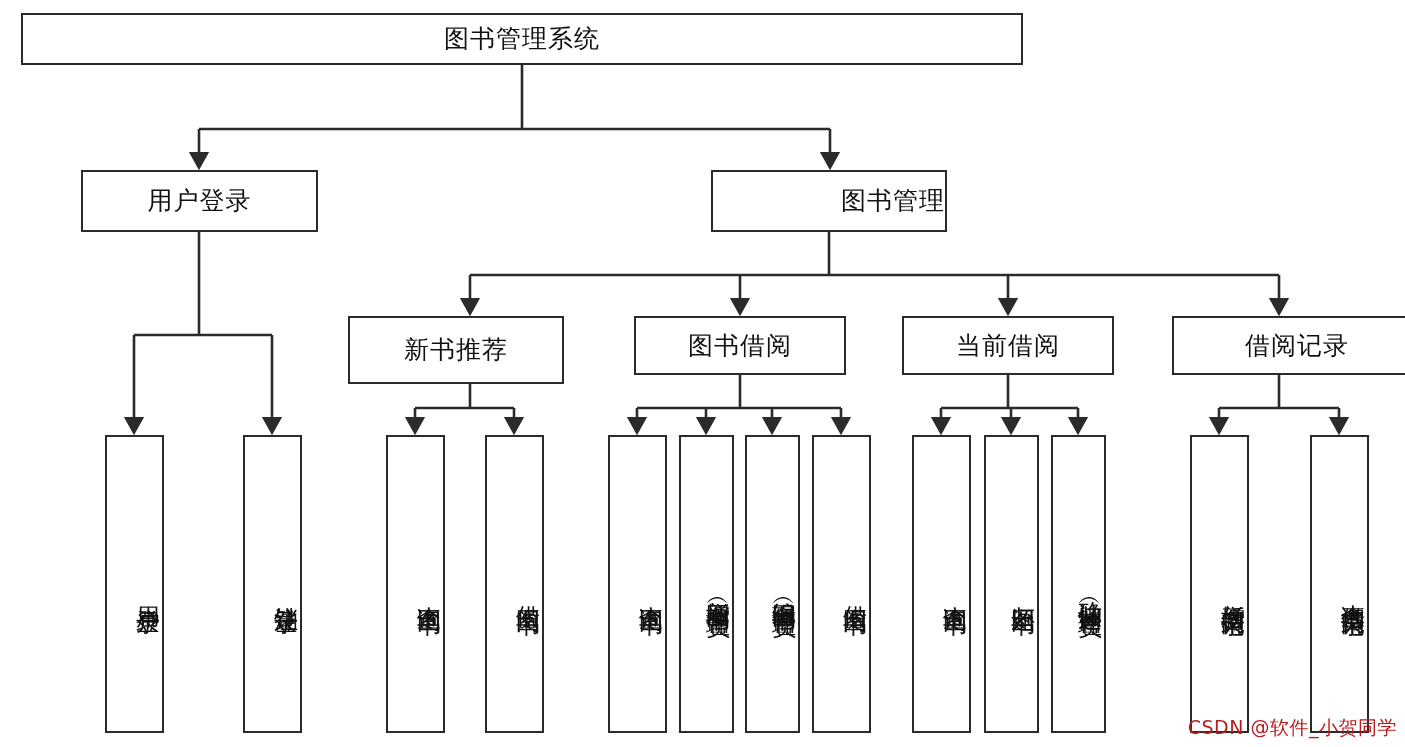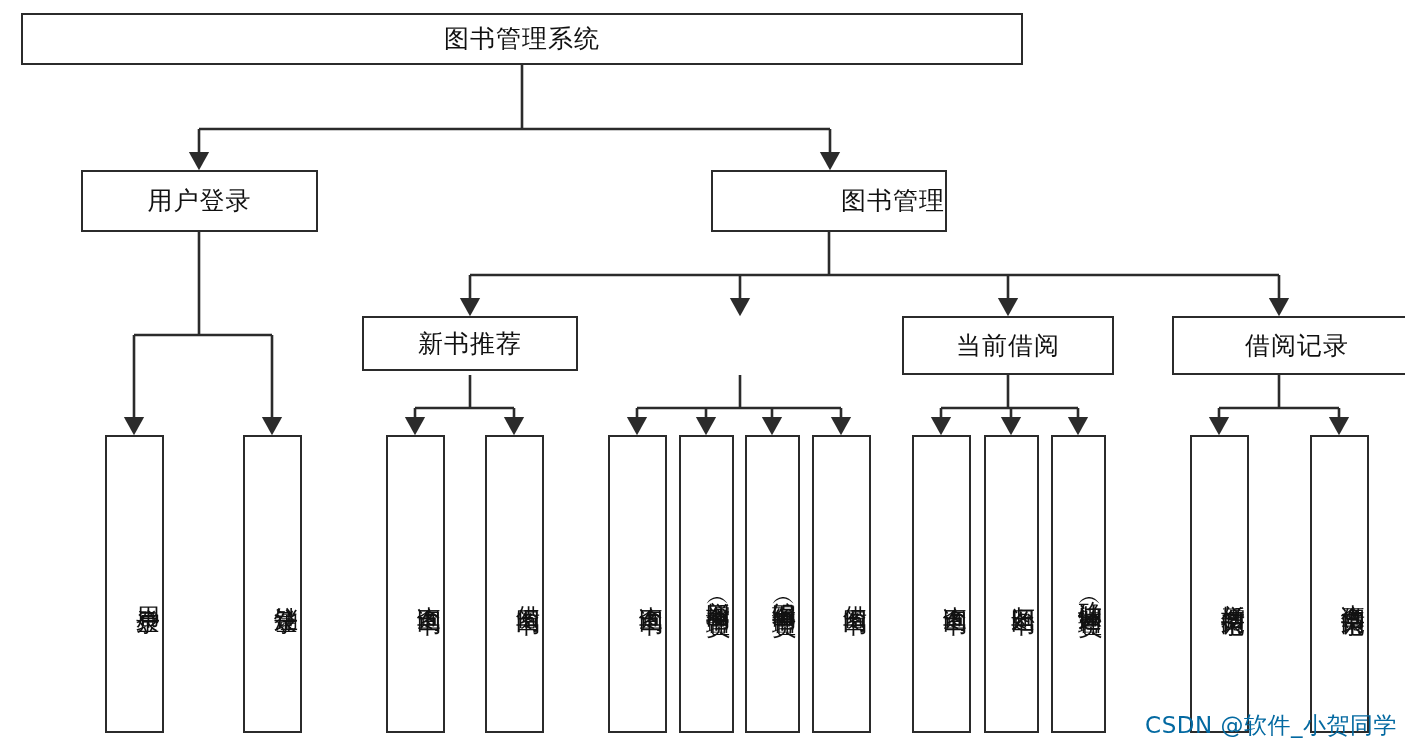--- a/index.html
+++ b/index.html
@@ -51,22 +51,22 @@
     justify-content: center;
     white-space: nowrap;
   }
   .node .label {
     display: block;
   }
   .watermark {
     position: absolute;
     right: 8px;
     bottom: 6px;
-    font-size: 23px;
-    color: #0369a1;
+    font-size: 19px;
+    color: #b91c1c;
     letter-spacing: 0.5px;
     white-space: nowrap;
     font-family: "DejaVu Sans", "Liberation Sans", sans-serif;
   }
 </style>
 </head>
 <body>
 
 <div id="canvas">
 
@@ -124,22 +124,25 @@
     <span class="label">图书管理系统</span>
   </div>
 
   <div class="node horiz" style="left:81px; top:170px; width:237px; height:62px;">
     <span class="label">用户登录</span>
   </div>
   <div class="node horiz" style="left:711px; top:170px; width:236px; height:62px;justify-content:flex-end;">
     <span class="label">图书管理</span>
   </div>
 
-  <div class="node horiz" style="left:362px; top:316px; width:216px; height:55px;align-items:center;">
+  <div class="node horiz" style="left:348px; top:316px; width:216px; height:68px;align-items:center;">
     <span class="label">新书推荐</span>
+  </div>
+  <div class="node horiz" style="left:634px; top:316px; width:212px; height:59px;">
+    <span class="label">图书借阅</span>
   </div>
   <div class="node horiz" style="left:902px; top:316px; width:212px; height:59px;text-align:right;">
     <span class="label">当前借阅</span>
   </div>
   <div class="node horiz" style="left:1172px; top:316px; width:250px; height:59px;">
     <span class="label">借阅记录</span>
   </div>
 
   <div class="node vert" style="left:105px; top:435px; width:59px; height:298px;">
     <span class="label">用户登录</span>

